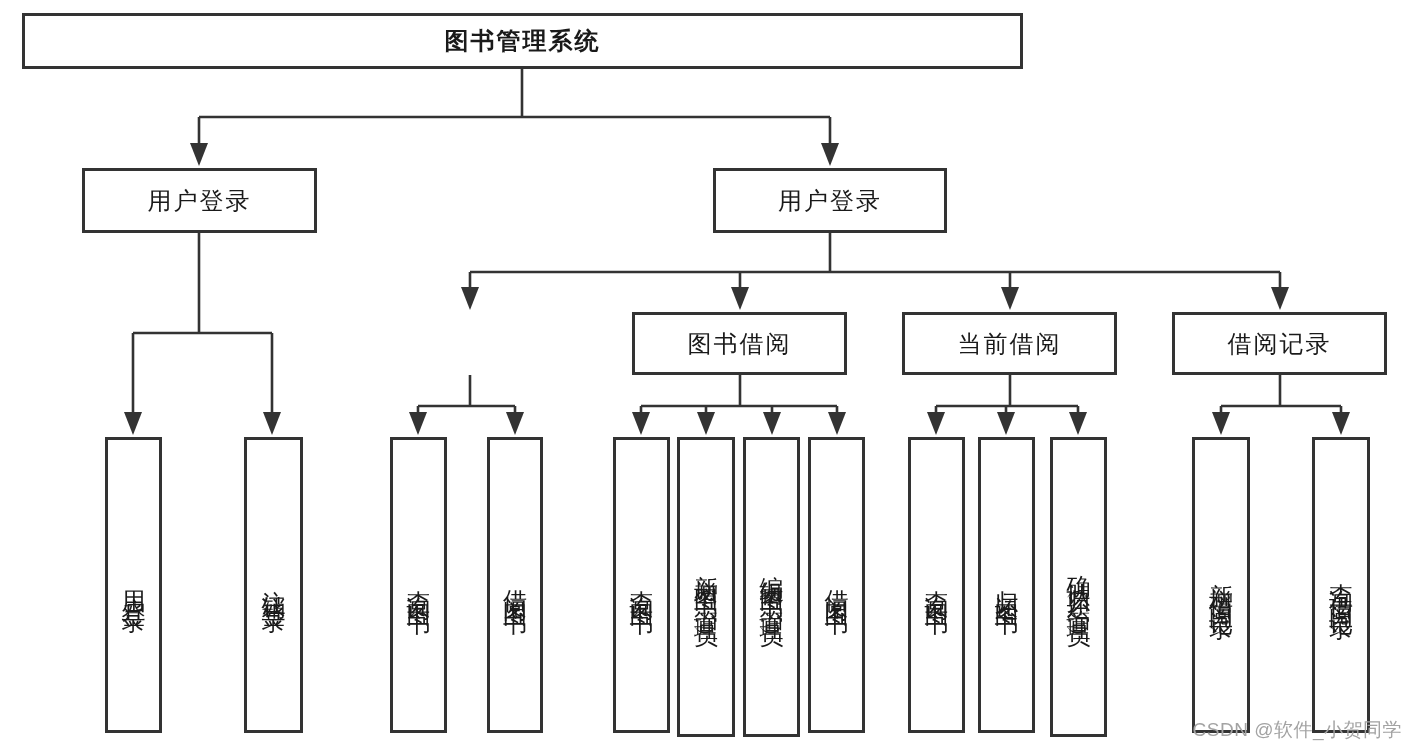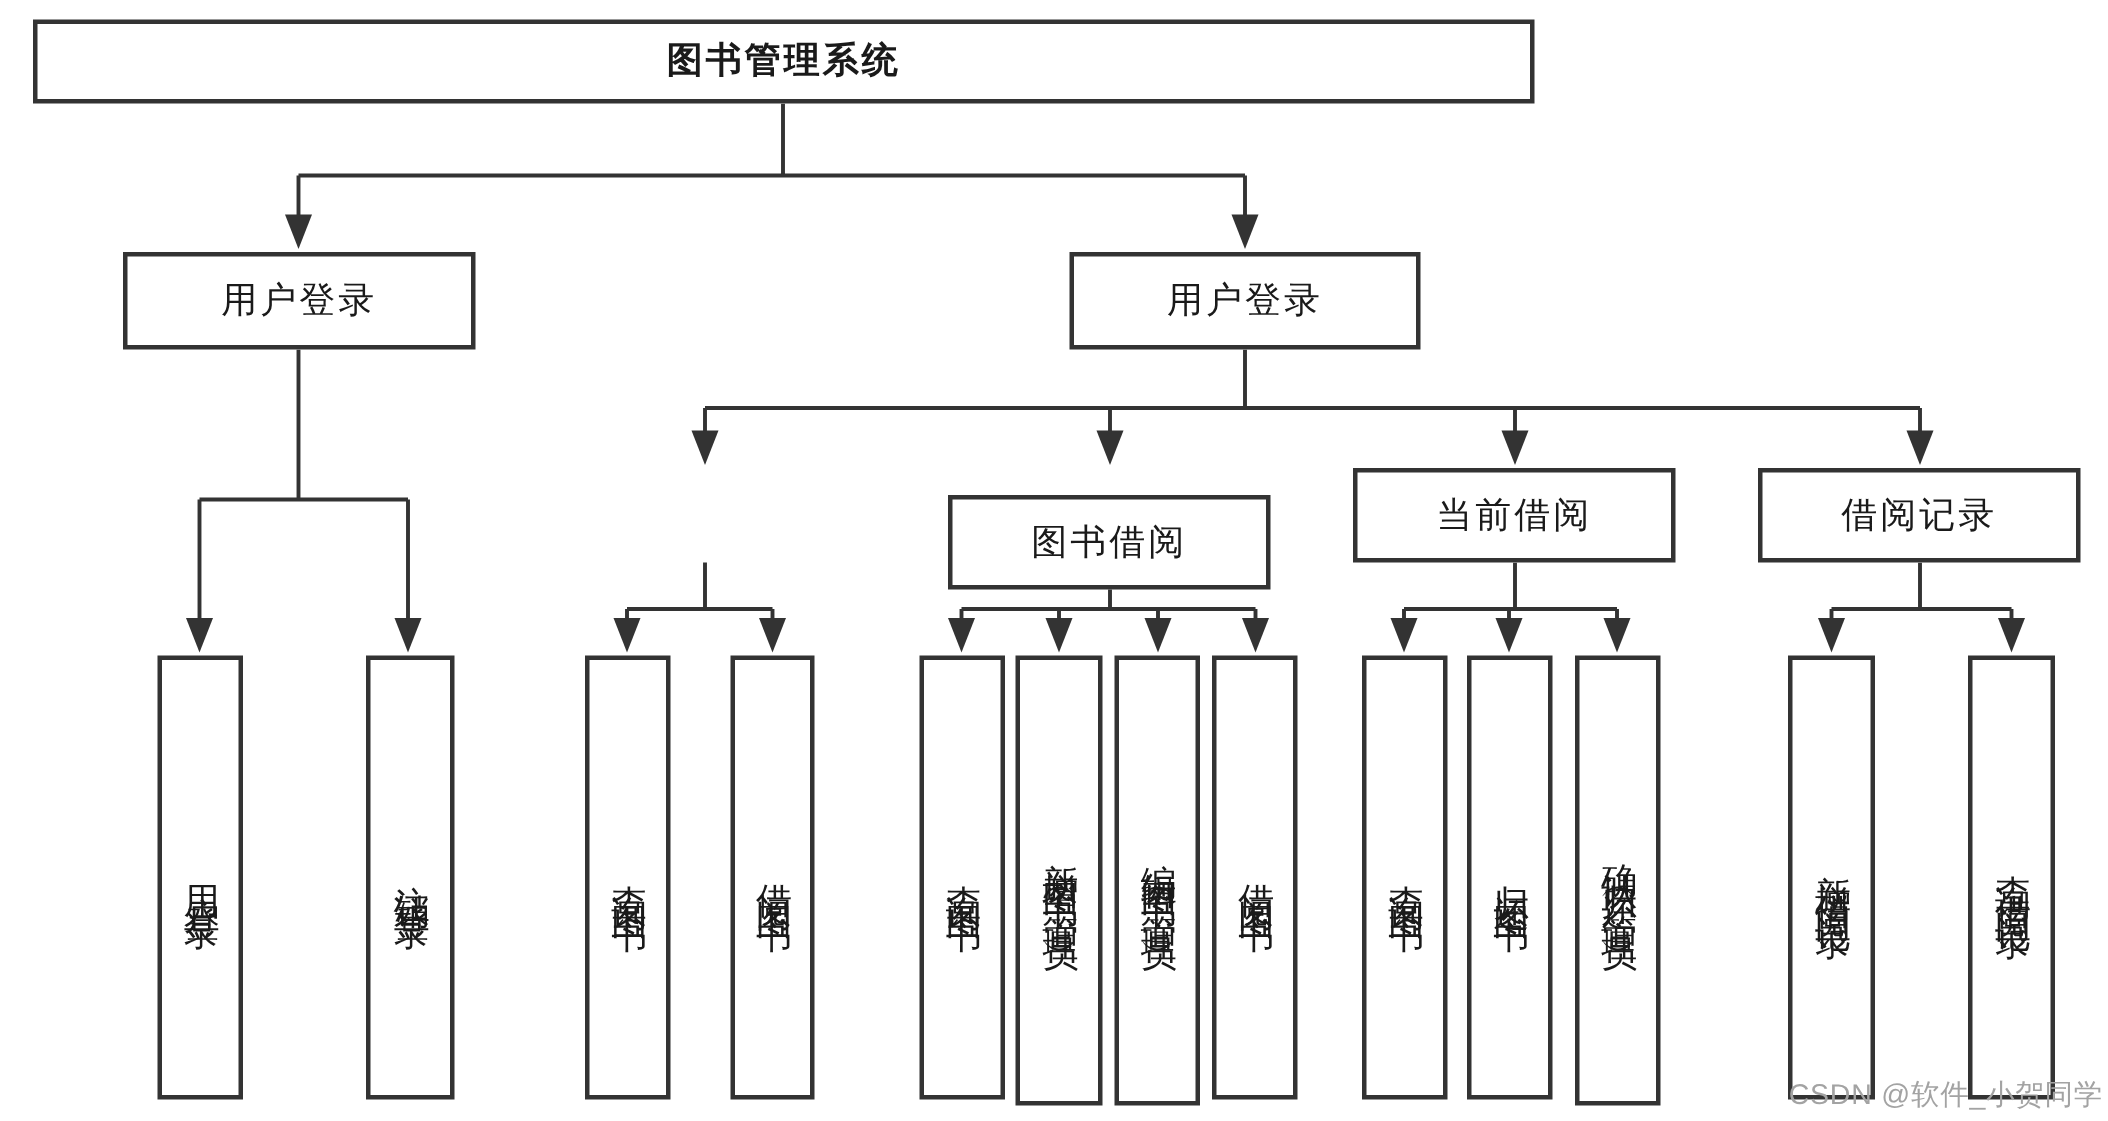--- a/index.html
+++ b/index.html
@@ -58,21 +58,21 @@
       <path d="M1280 375 V406 M1221 406 H1341 M1221 406 V415 M1341 406 V415" fill="none" stroke="#333333" stroke-width="2.6"></path>
       <polygon points="1212,412 1230,412 1221,435" fill="#333333"></polygon>
       <polygon points="1332,412 1350,412 1341,435" fill="#333333"></polygon>
     </svg>
 
   <div class="node" style="left:22px; top:13px; width:1001px; height:56px;font-weight:bold;">图书管理系统</div>
 
   <div class="node" style="left:82px; top:168px; width:235px; height:65px;">用户登录</div>
   <div class="node" style="left:713px; top:168px; width:234px; height:65px;">用户登录</div>
 
-  <div class="node" style="left:632px; top:312px; width:215px; height:63px;margin-top:18px;">图书借阅</div>
+  <div class="node" style="left:632px; top:312px; width:215px; height:63px;">图书借阅</div>
   <div class="node" style="left:1172px; top:312px; width:215px; height:63px;">借阅记录</div>
   <div class="node" style="left:902px; top:312px; width:215px; height:63px;">当前借阅</div>
 
   <div class="node leaf" style="left:105px; top:437px; width:57px; height:296px;">用户登录</div>
   <div class="node leaf" style="left:244px; top:437px; width:59px; height:296px;">注销登录</div>
 
   <div class="node leaf" style="left:390px; top:437px; width:57px; height:296px;">查询图书</div>
   <div class="node leaf" style="left:487px; top:437px; width:56px; height:296px;">借阅图书</div>
 
   <div class="node leaf" style="left:613px; top:437px; width:57px; height:296px;">查询图书</div>

